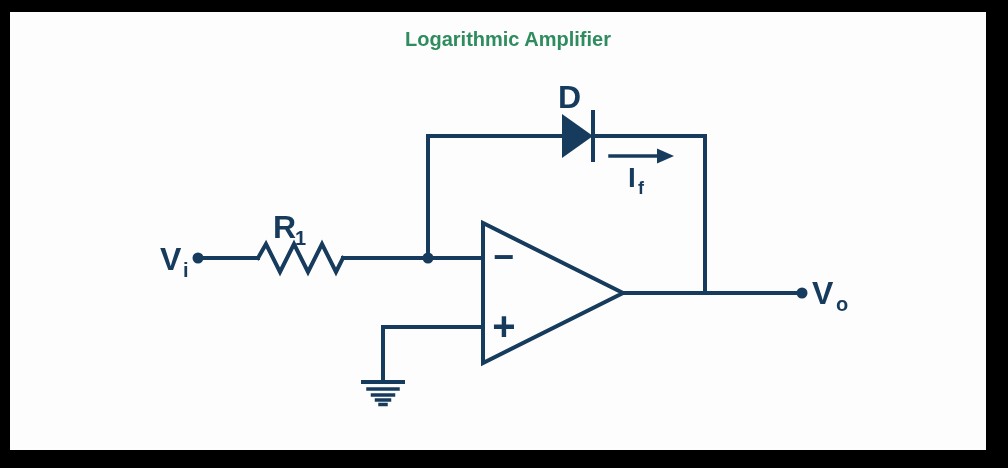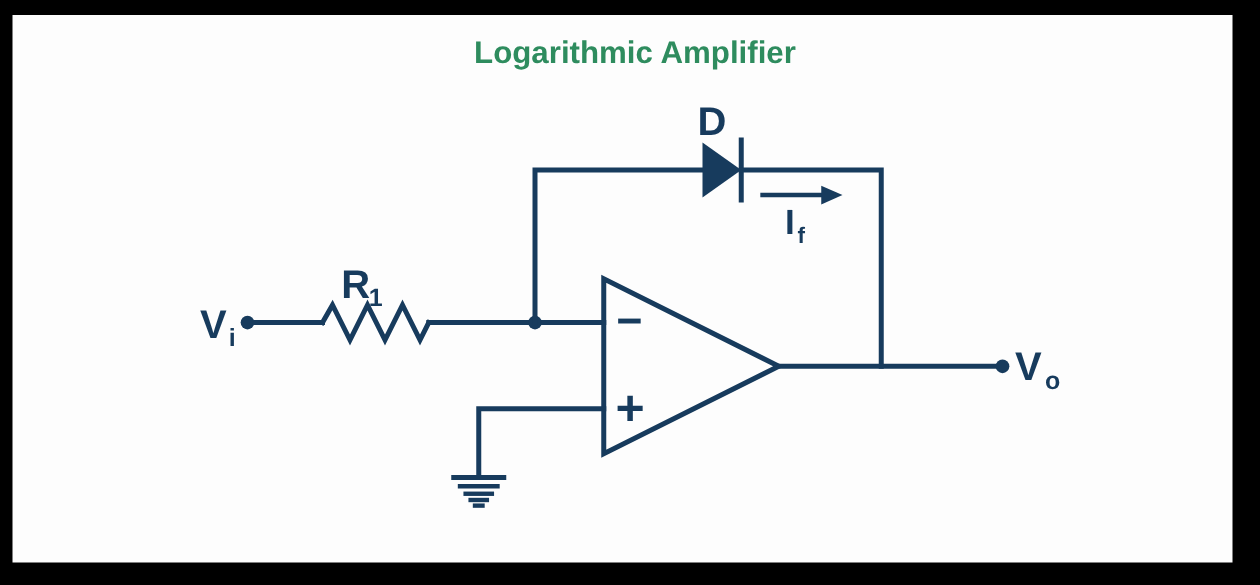--- a/index.html
+++ b/index.html
@@ -32,21 +32,21 @@
     user-select: none;
     white-space: nowrap;
   }
   .title {
     position: absolute;
     top: 16px;
     left: 0;
     width: 100%;
     text-align: center;
     transform: translateX(10px);
-    font-size: 25px;
+    font-size: 20px;
     font-weight: bold;
     color: var(--title, #2e8c5e);
   }
   svg.circuit {
     position: absolute;
     left: 0;
     top: 0;
     width: 976px;
     height: 438px;
   }

